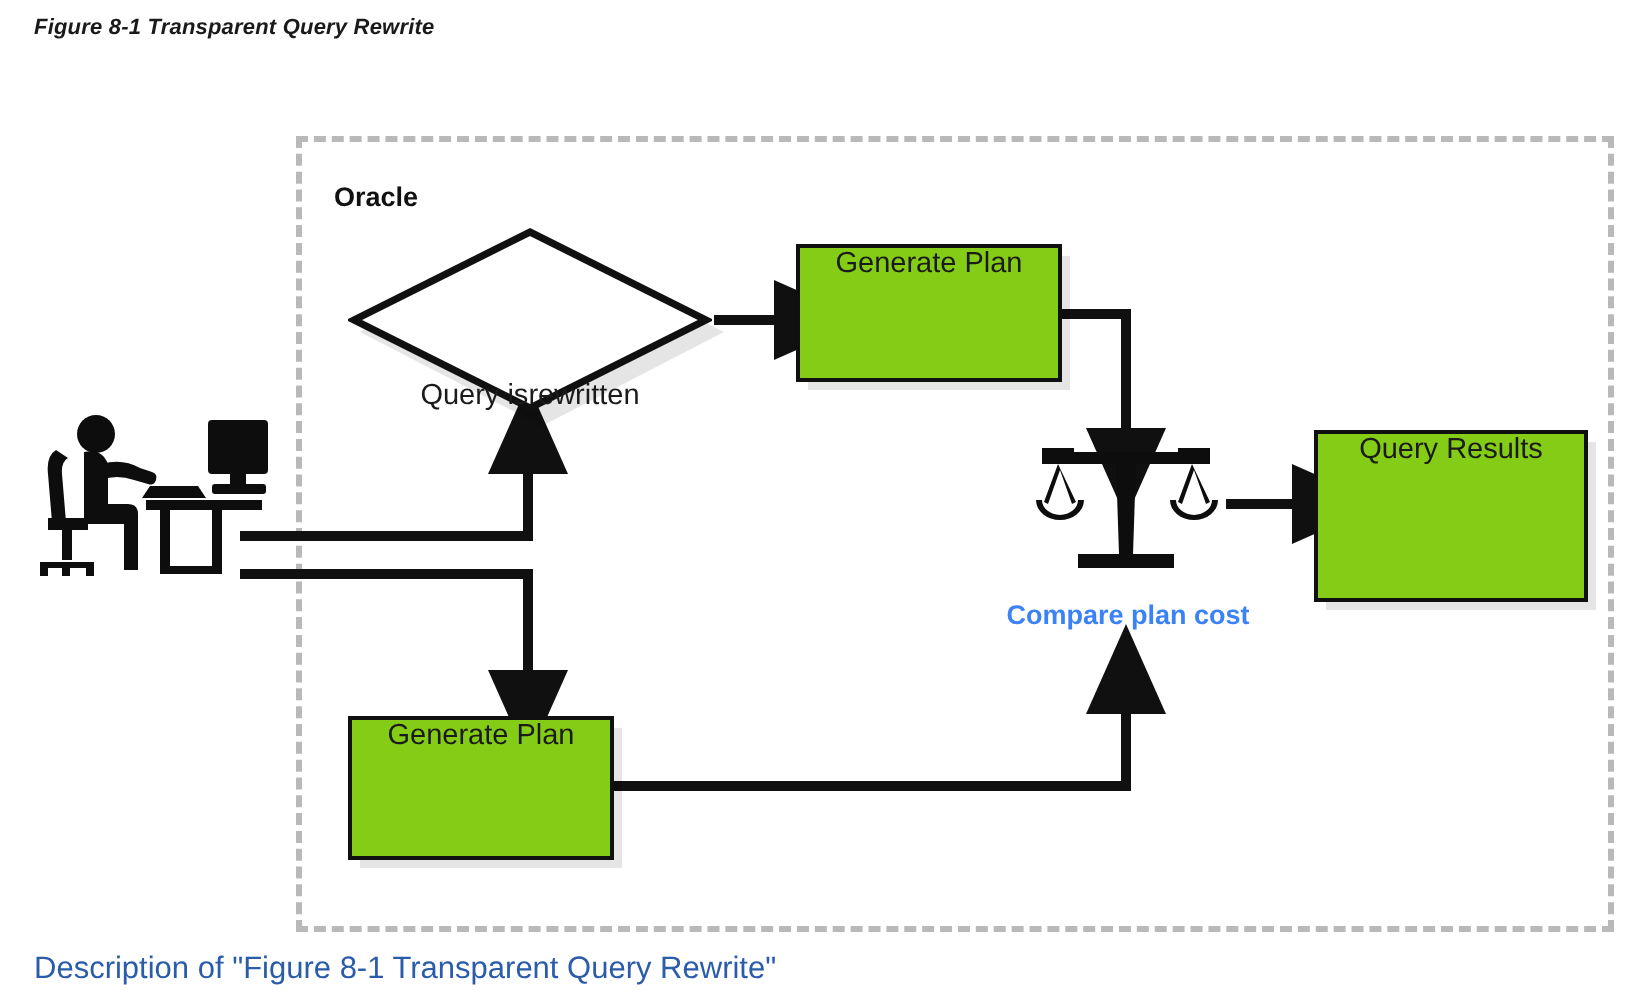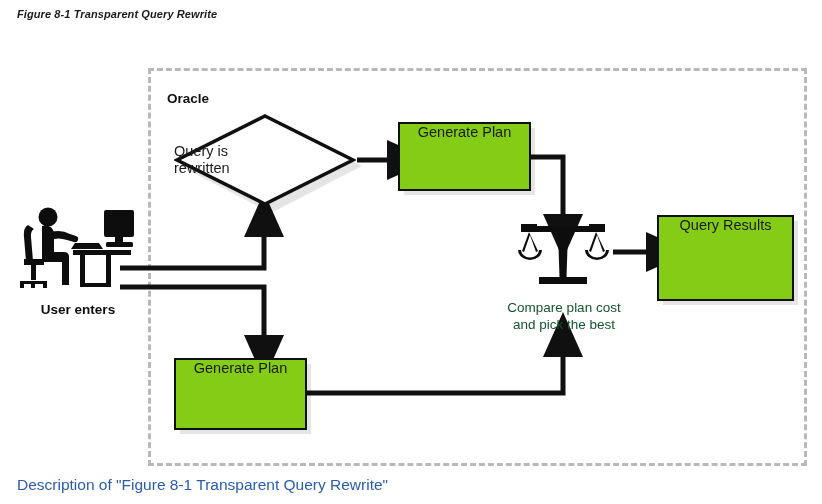--- a/index.html
+++ b/index.html
@@ -111,22 +111,22 @@
     width: 182px;
     height: 94px;
   }
   .diamond-label {
     position: absolute;
     left: 0;
     top: 0;
     width: 182px;
     height: 94px;
     display: flex;
-    flex-direction: column;
-    align-items: flex-start;
+    flex-direction: row;
+    align-items: flex-end;
     justify-content: center;
     line-height: 1.18;
     font-size: 14.5px;
     color: #1b1b1b;
     pointer-events: none;
   }
 
   
   .user-figure {
     position: absolute;
@@ -155,22 +155,22 @@
     width: 100px;
     height: 70px;
   }
   .scale-caption {
     position: absolute;
     left: 468px;
     top: 245px;
     width: 192px;
     text-align: center;
     font-size: 13.5px;
-    font-weight: normal;
-    color: #14532d;
+    font-weight: bold;
+    color: #3b82f6;
     line-height: 1.25;
   }
 
   
   .connectors {
     position: absolute;
     left: 0;
     top: 0;
     width: 822px;
     height: 410px;
@@ -254,21 +254,20 @@
 
       <path d="M57,38 l24,0 l4,6 l-32,0 z"></path>
 
       <rect x="86" y="5" width="30" height="27" rx="2"></rect>
       <rect x="97" y="32" width="8" height="5"></rect>
       <rect x="88" y="37" width="27" height="5" rx="1.5"></rect>
     </g>
   </svg>
 
   <div class="user-caption">
-    <div>User enters</div>
   </div>
 
   <div class="diamond-wrap">
     <div class="diamond-shadow"></div>
     <svg class="diamond-shape" viewBox="0 0 182 94" xmlns="http://www.w3.org/2000/svg">
       <polygon points="91,3 179,47 91,91 3,47" fill="#ffffff" stroke="#101010" stroke-width="3.6" stroke-linejoin="miter"></polygon>
     </svg>
     <div class="diamond-label">
       <div>Query is</div>
       <div>rewritten</div>
@@ -304,18 +303,17 @@
       <path d="M5,29 a12,10 0 0 0 24,0 l-3,0 a9,7.5 0 0 1 -18,0 z"></path>
 
       <path d="M83,11 L76,30 L78,31 L84,14 L90,31 L92,30 z"></path>
 
       <path d="M72,29 a12,10 0 0 0 24,0 l-3,0 a9,7.5 0 0 1 -18,0 z"></path>
     </g>
   </svg>
 
   <div class="scale-caption">
     <div>Compare plan cost</div>
-    <div>and pick the best</div>
   </div>
 
 </div>
 
 <a class="figure-caption-link" href="#">Description of "Figure 8-1 Transparent Query Rewrite"</a>
 
 </body></html>

